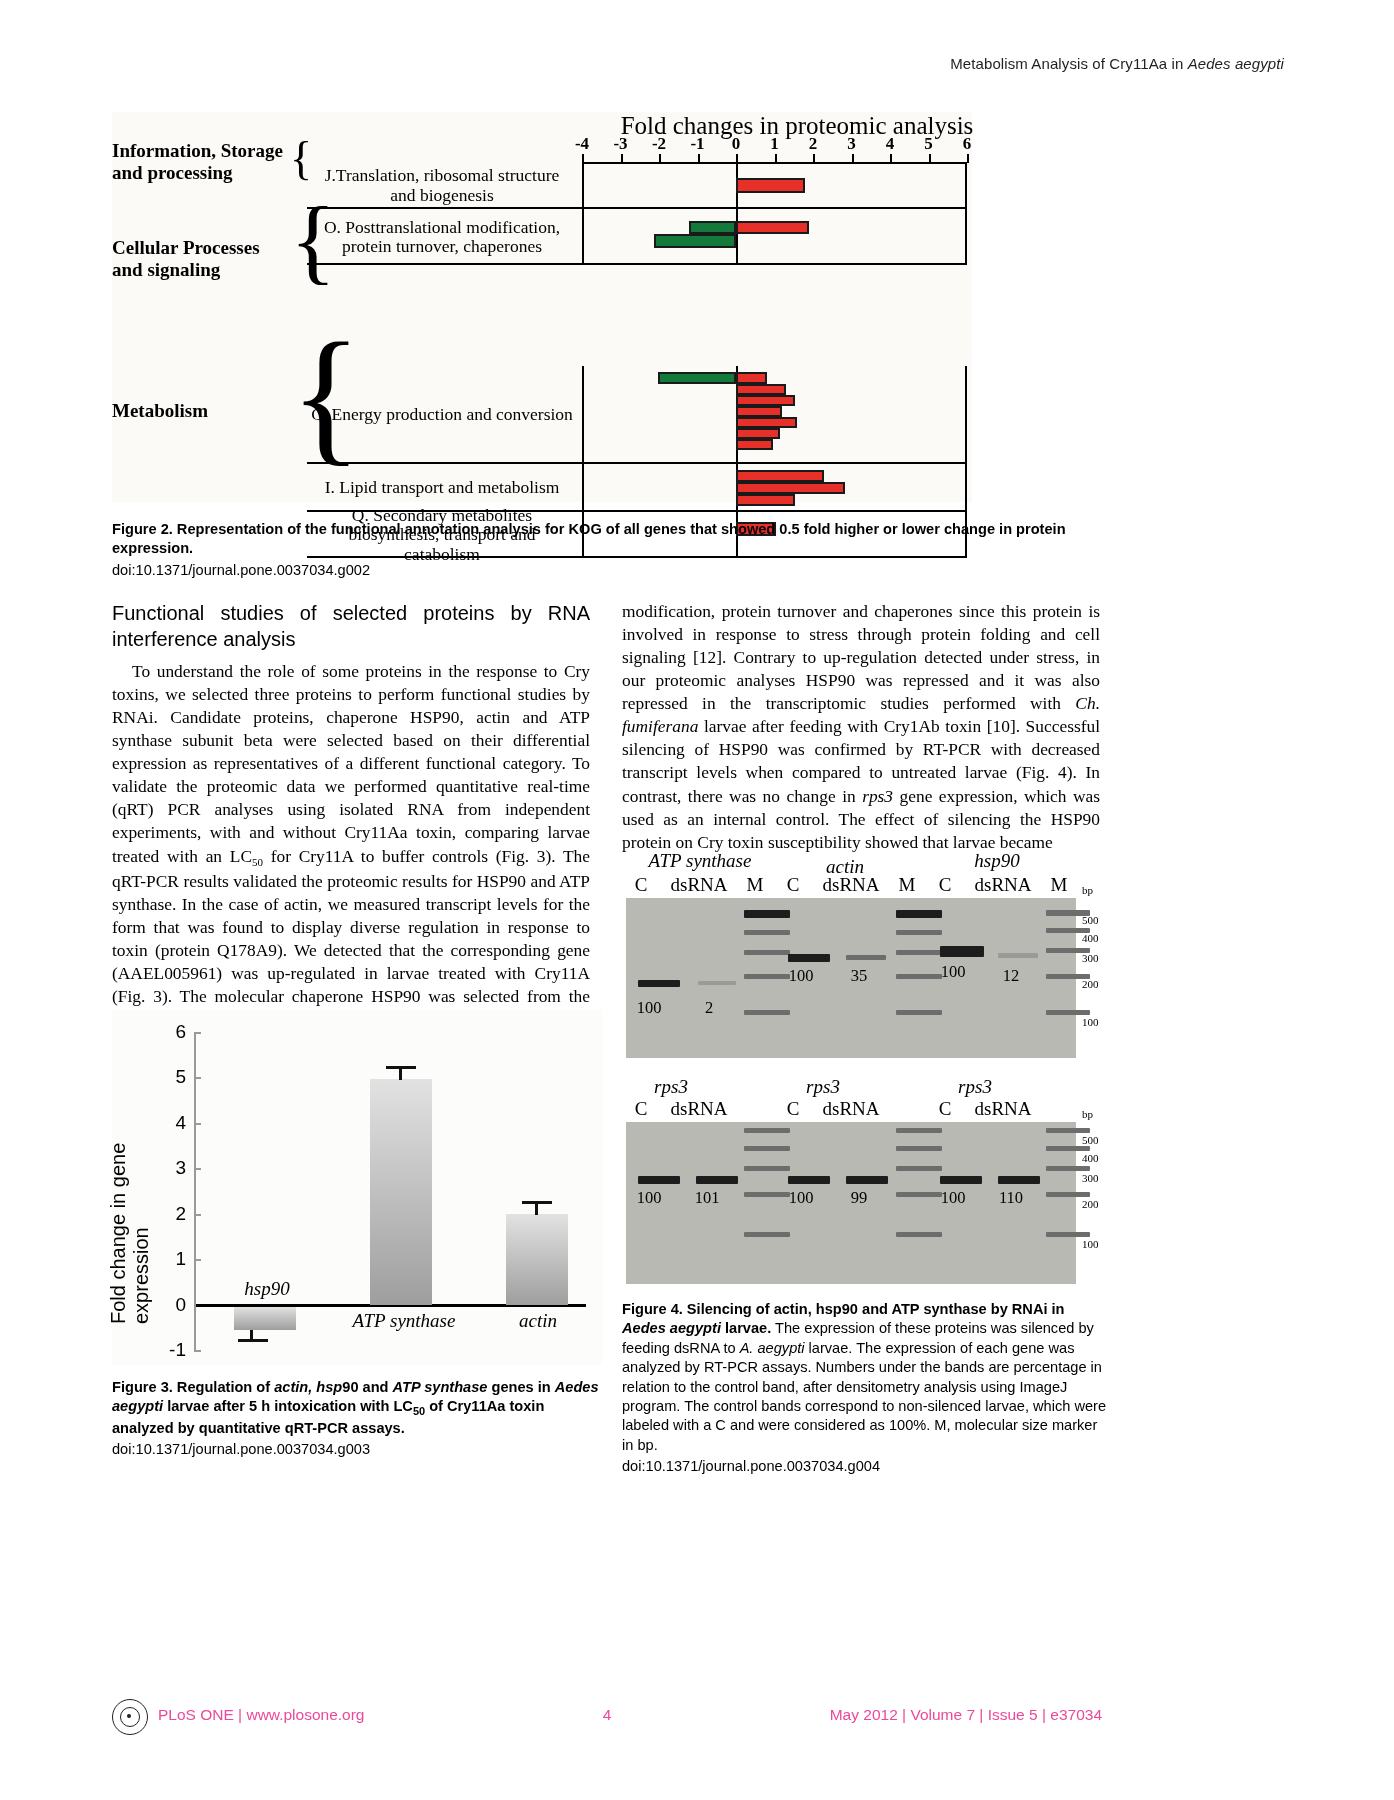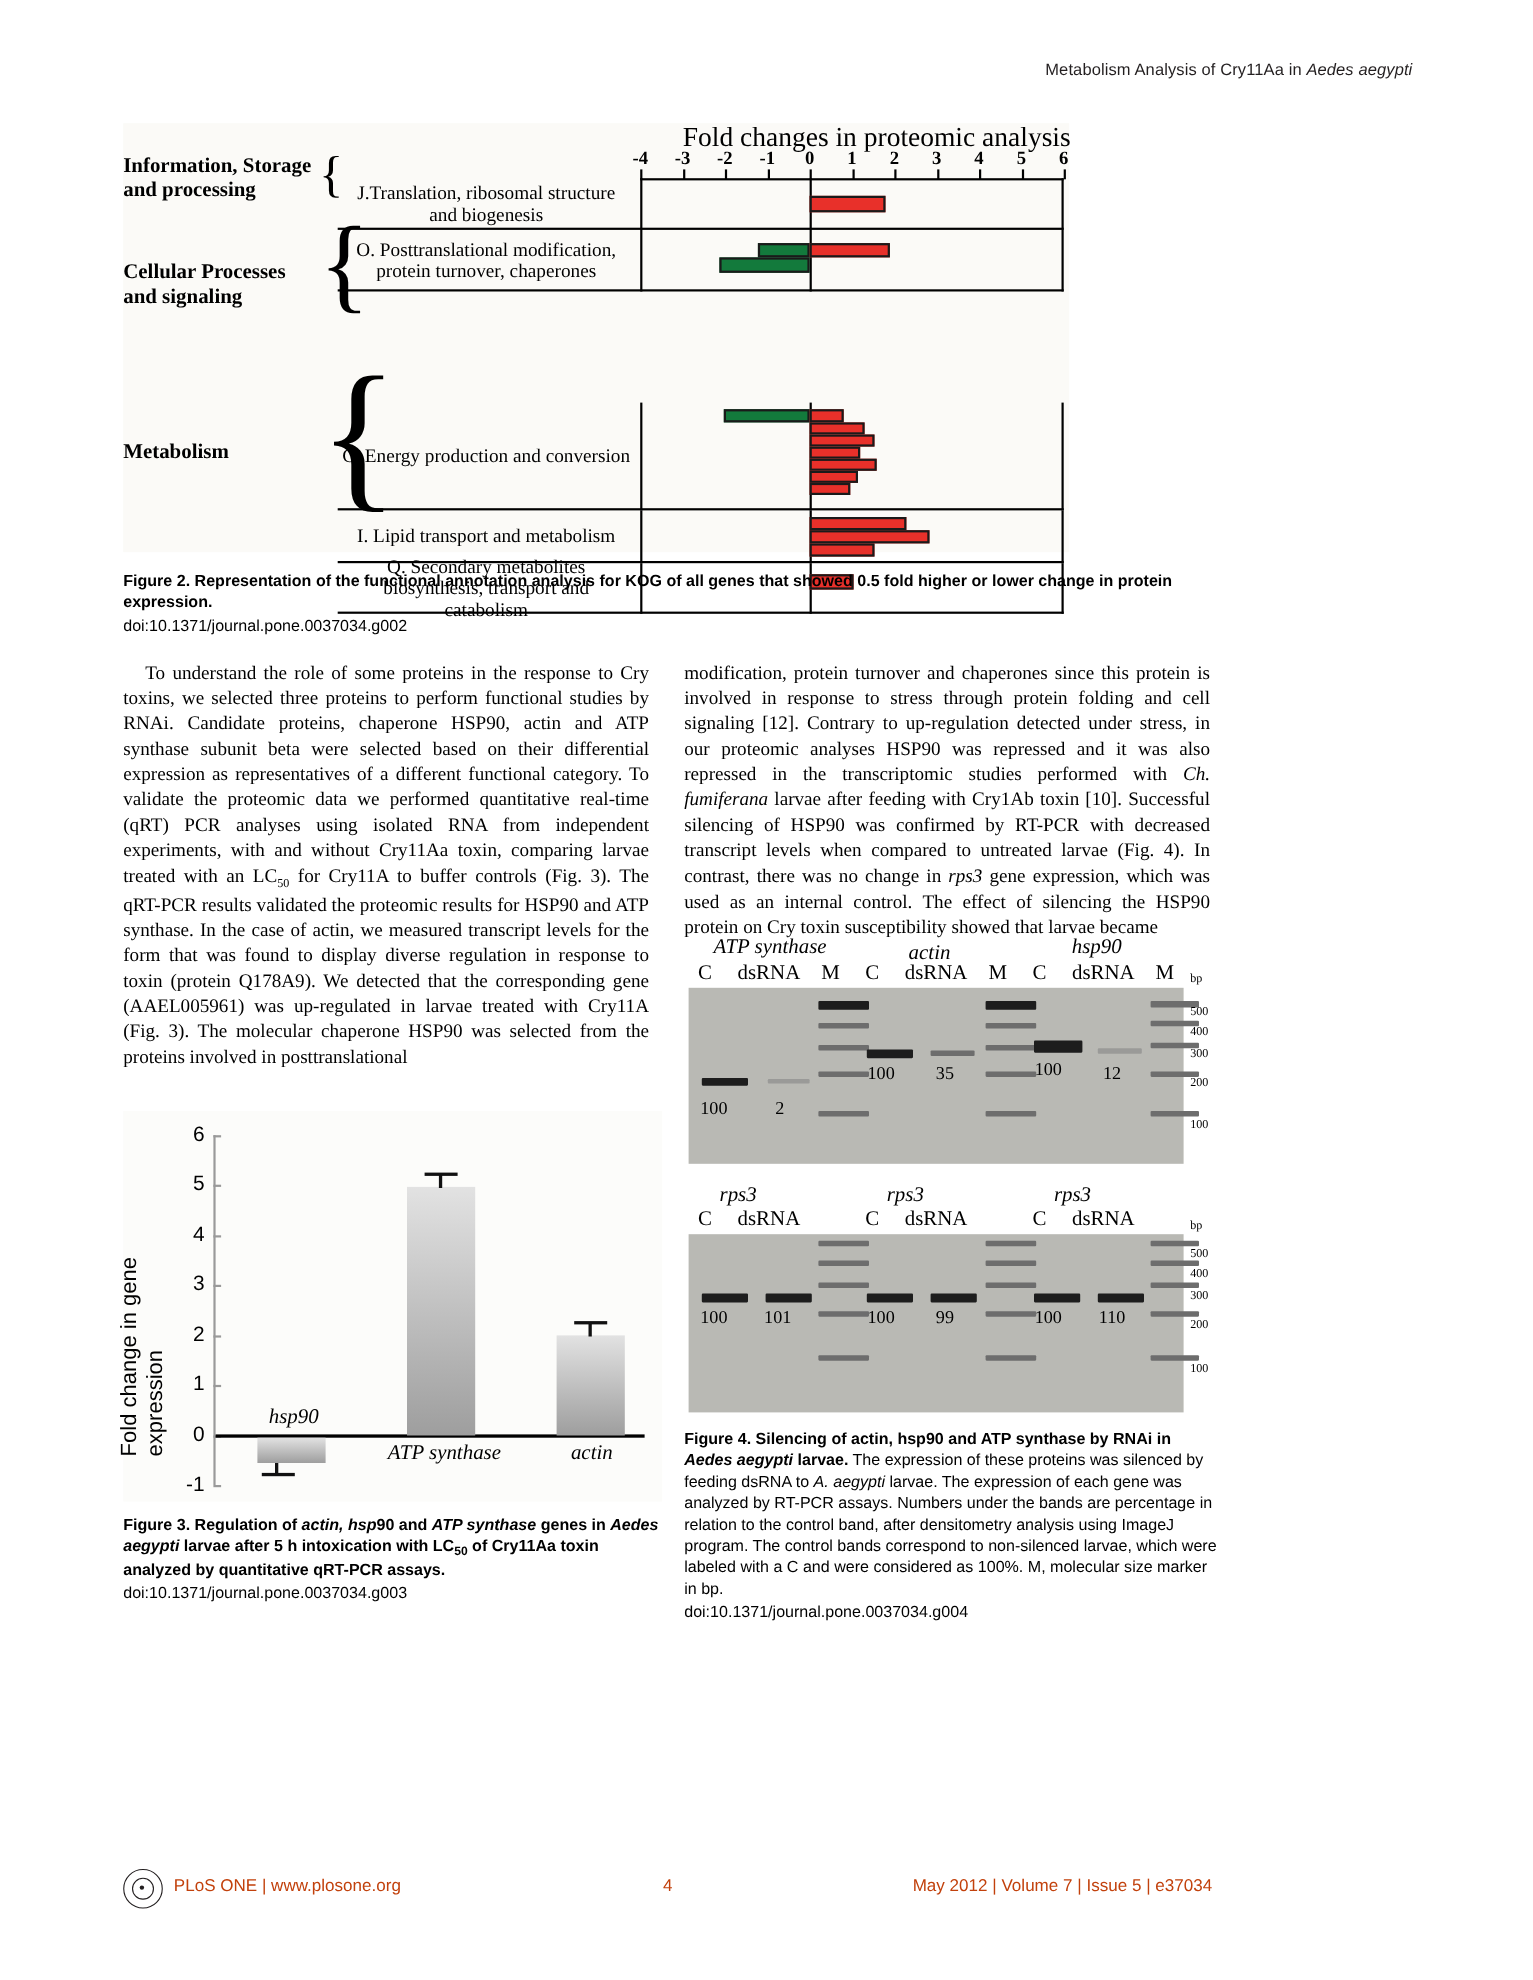--- a/index.html
+++ b/index.html
@@ -144,21 +144,21 @@
     font-size:16.5px;text-align:center;
   }
   .g-bp{
     position:absolute;font-family:"Liberation Serif", serif;font-size:11px;margin-top:10px;
   }
   #fig4cap{position:absolute;left:622px;top:1300px;width:490px;}
 
   
   .footer{
     position:absolute;left:112px;top:1705px;width:990px;height:36px;
-    font-family:"Liberation Sans", sans-serif;font-size:15.5px;color:#c2410c;
+    font-family:"Liberation Sans", sans-serif;font-size:15.5px;color:#ec4899;
   }
   .footer .logo{
     position:absolute;left:0;top:-6px;width:34px;height:34px;border-radius:50%;
     border:1.6px solid #231f20;
   }
   .footer .logo::before{
     content:"";position:absolute;left:7px;top:7px;width:18px;height:18px;
     border-radius:50%;border:1.4px solid #231f20;
   }
   .footer .logo::after{
@@ -279,20 +279,21 @@
 
     </div>
   </div>
 
   <div id="fig2cap" class="cap">
     <b>Figure 2. Representation of the functional annotation analysis for KOG of all genes that showed 0.5 fold higher or lower change in protein expression.</b>
     <div class="doi">doi:10.1371/journal.pone.0037034.g002</div>
   </div>
 
   <div id="colL" class="col">
+    <h2>Functional studies of selected proteins by RNA interference analysis</h2>
     <p>To understand the role of some proteins in the response to Cry toxins, we selected three proteins to perform functional studies by RNAi. Candidate proteins, chaperone HSP90, actin and ATP synthase subunit beta were selected based on their differential expression as representatives of a different functional category. To validate the proteomic data we performed quantitative real-time (qRT) PCR analyses using isolated RNA from independent experiments, with and without Cry11Aa toxin, comparing larvae treated with an LC<sub>50</sub> for Cry11A to buffer controls (Fig. 3). The qRT-PCR results validated the proteomic results for HSP90 and ATP synthase. In the case of actin, we measured transcript levels for the form that was found to display diverse regulation in response to toxin (protein Q178A9). We detected that the corresponding gene (AAEL005961) was up-regulated in larvae treated with Cry11A (Fig. 3). The molecular chaperone HSP90 was selected from the proteins involved in posttranslational</p>
   </div>
 
   <div id="colR" class="col">
     <p style="text-indent:0;">modification, protein turnover and chaperones since this protein is involved in response to stress through protein folding and cell signaling [12]. Contrary to up-regulation detected under stress, in our proteomic analyses HSP90 was repressed and it was also repressed in the transcriptomic studies performed with <i>Ch. fumiferana</i> larvae after feeding with Cry1Ab toxin [10]. Successful silencing of HSP90 was confirmed by RT-PCR with decreased transcript levels when compared to untreated larvae (Fig. 4). In contrast, there was no change in <i>rps3</i> gene expression, which was used as an internal control. The effect of silencing the HSP90 protein on Cry toxin susceptibility showed that larvae became</p>
   </div>
 
   <div id="fig3">
     <div class="f3-ylab">Fold change in gene expression</div>
     <div class="f3-axis"></div>

